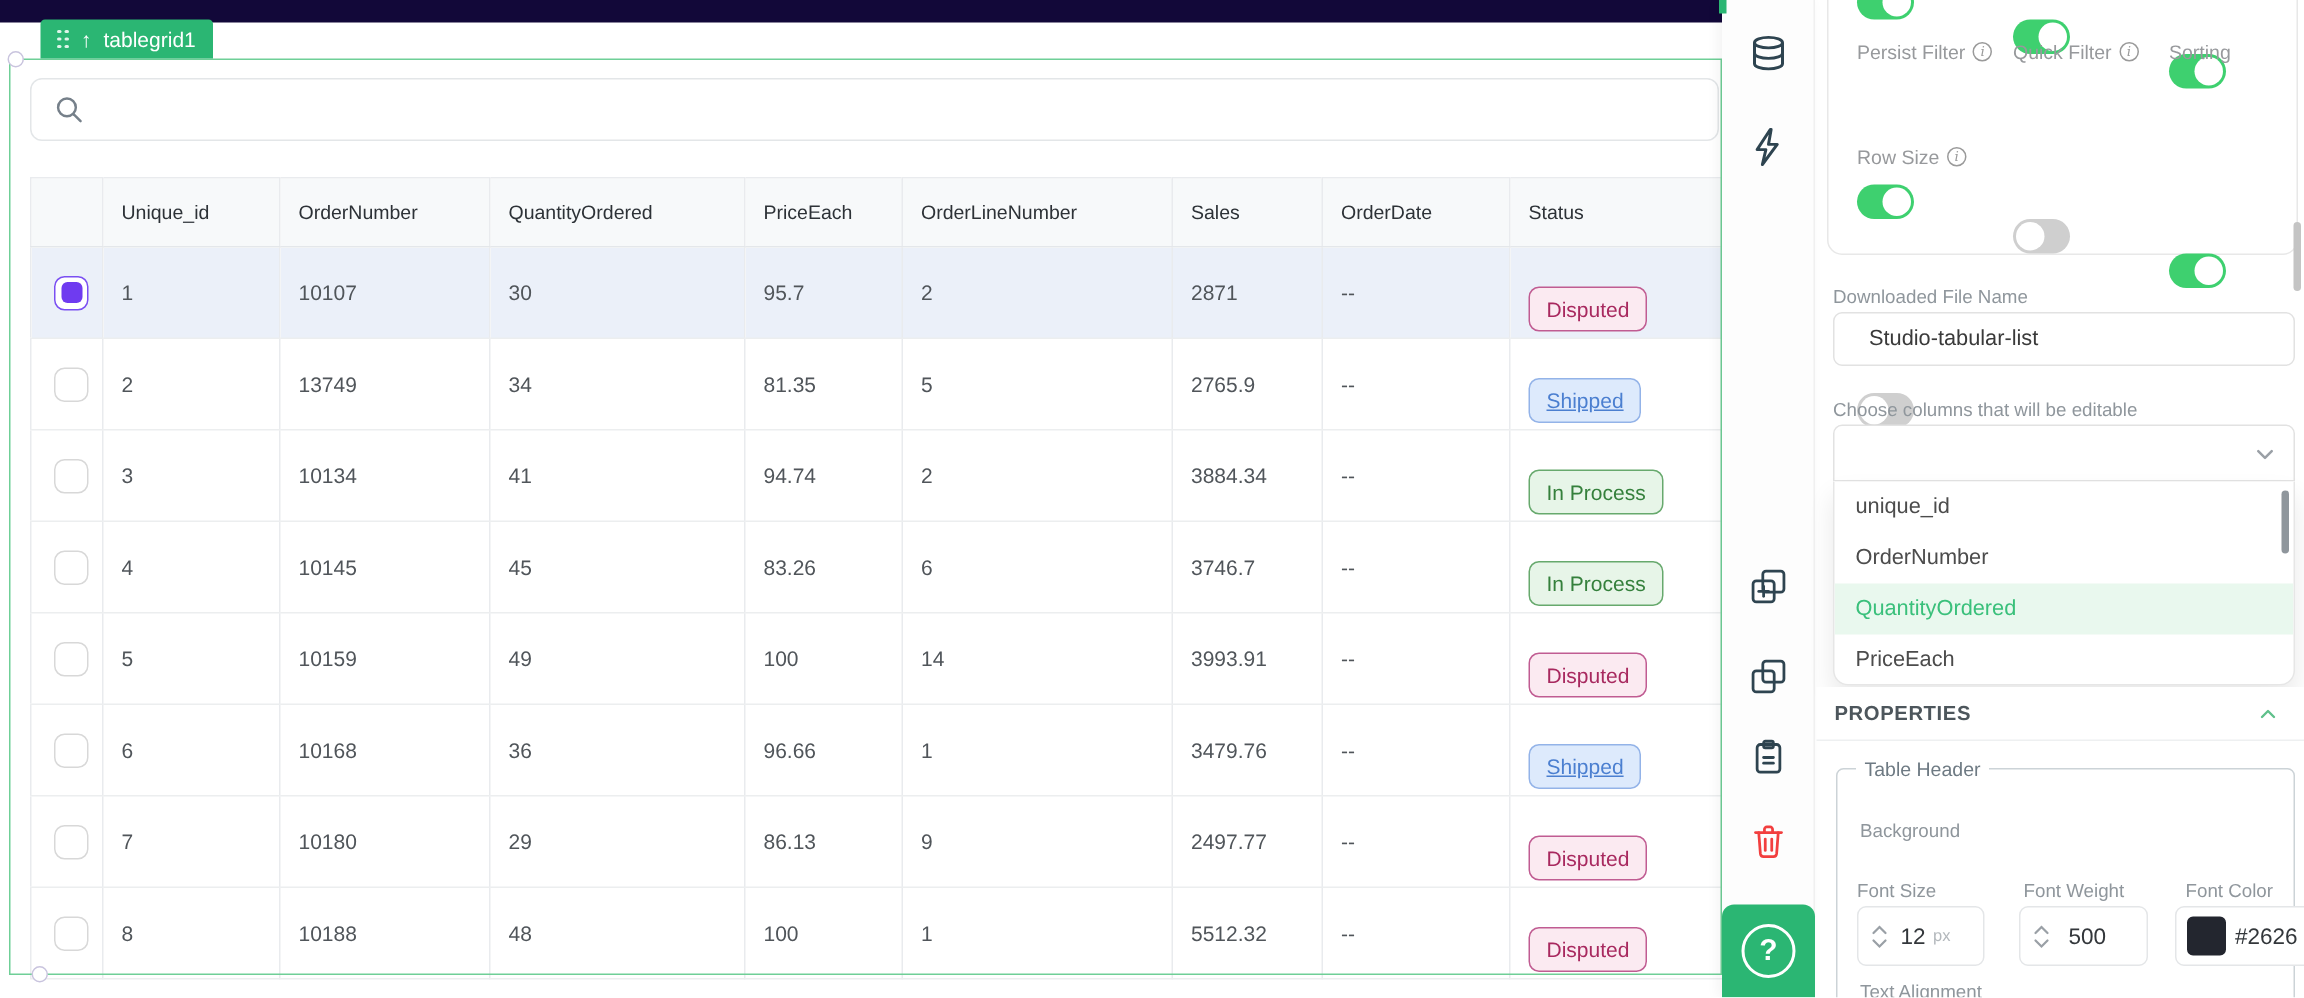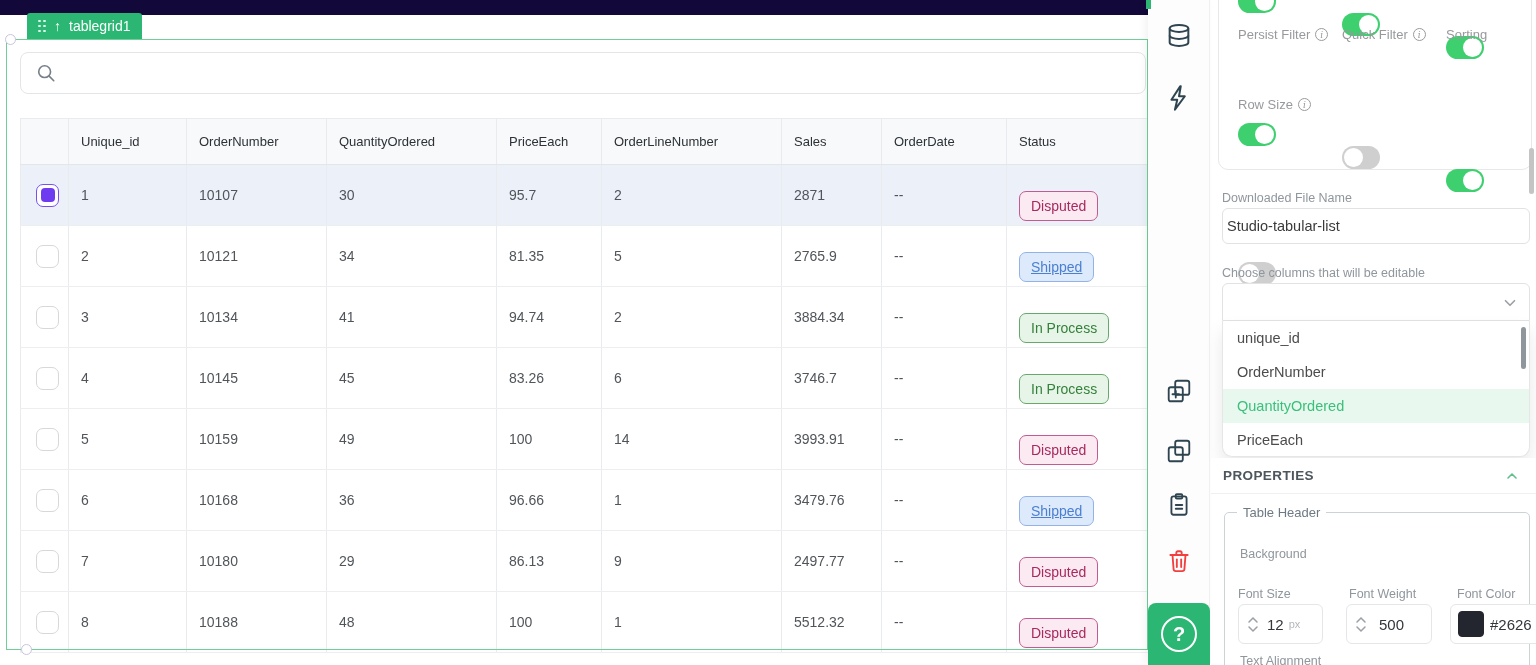--- a/index.html
+++ b/index.html
@@ -65,21 +65,21 @@
   .info { width:13px; height:13px; border:1px solid #9a9a9a; border-radius:50%; color:#9a9a9a;
     font-size:9px; font-family:"DejaVu Serif",serif; font-style:italic; display:inline-flex; align-items:center; justify-content:center; }
   .toggle { width:38px; height:23px; border-radius:12px; position:relative; cursor:pointer; }
   .toggle.on { background:#3ed06f; }
   .toggle.off { background:#cfcfcf; }
   .toggle .knob { position:absolute; top:2px; width:19px; height:19px; border-radius:50%; background:#fff; }
   .toggle.on .knob { right:2px; }
   .toggle.off .knob { left:2px; }
   .field-label { font-size:12.5px; color:#8f969c; }
   .text-input { border:1px solid #e2e2e2; border-radius:6px; background:#fff; font-size:14.5px; color:#3a3a3a;
-    padding:0 4px; width:100%; height:100%; outline:none; font-family:inherit; }
+    padding:0 23px; width:100%; height:100%; outline:none; font-family:inherit; }
   .select-box { left:1222px; top:283px; width:308px; height:38px; border:1px solid #e2e2e2; border-radius:6px 6px 0 0; background:#fff; cursor:pointer; }
   .select-box svg { position:absolute; right:10px; top:10px; }
   .dropdown { left:1222px; top:321px; width:308px; height:136px; background:#fff; border:1px solid #e6e6e6; border-top:none;
     border-radius:0 0 10px 10px; box-shadow:0 10px 18px rgba(0,0,0,0.09); overflow:hidden; }
   .dropdown .opt { height:34px; line-height:34px; padding-left:14px; font-size:14.5px; color:#4c4c4c; cursor:pointer; }
   .dropdown .opt.hl { background:#e9f8ee; color:#3ac07b; }
   .dd-thumb { position:absolute; right:3px; top:6px; width:5px; height:42px; background:#8f969c; border-radius:3px; }
   .props-bar { left:1211px; top:458px; width:325px; height:36px; background:#fff; border-bottom:1px solid #eef0f1;
     display:flex; align-items:center; justify-content:space-between; padding:0 16px 0 12px; cursor:pointer; }
   .props-title { font-size:13.5px; font-weight:700; letter-spacing:.4px; color:#4d565c; }
@@ -161,21 +161,21 @@
         <td>2</td>
           <td>2871</td>
         <td class="dash">--</td>
         <td><span class="badge disputed">Disputed</span></td>
       </tr>
       <tr>
         <td>
             <div class="cbx"></div>
           </td>
         <td>2</td>
-          <td>10121</td>
+          <td>13749</td>
         <td>34</td>
           <td>81.35</td>
         <td>5</td>
           <td>2765.9</td>
         <td class="dash">--</td>
         <td><span class="badge shipped">Shipped</span></td>
       </tr>
       <tr>
         <td>
             <div class="cbx"></div>

